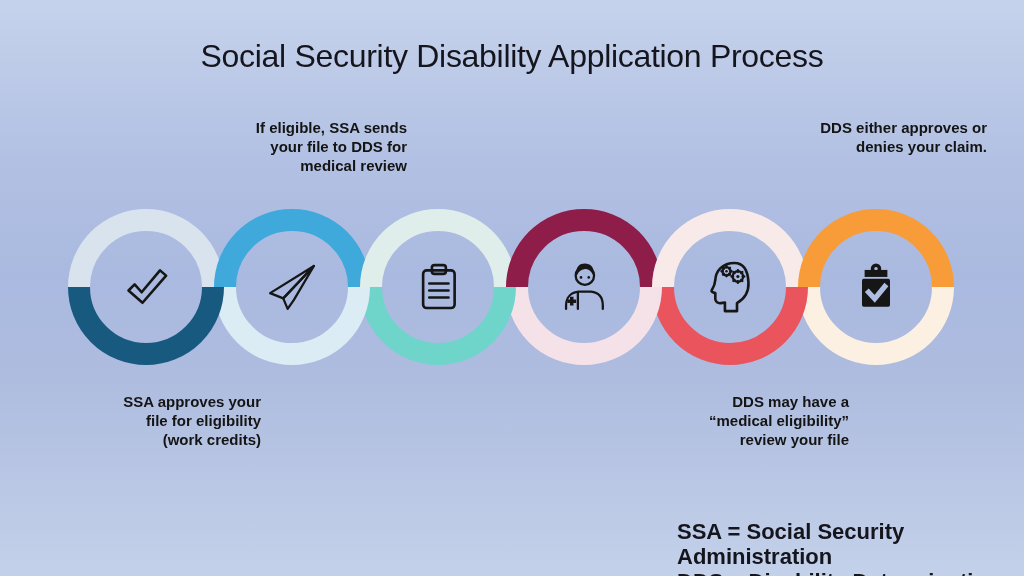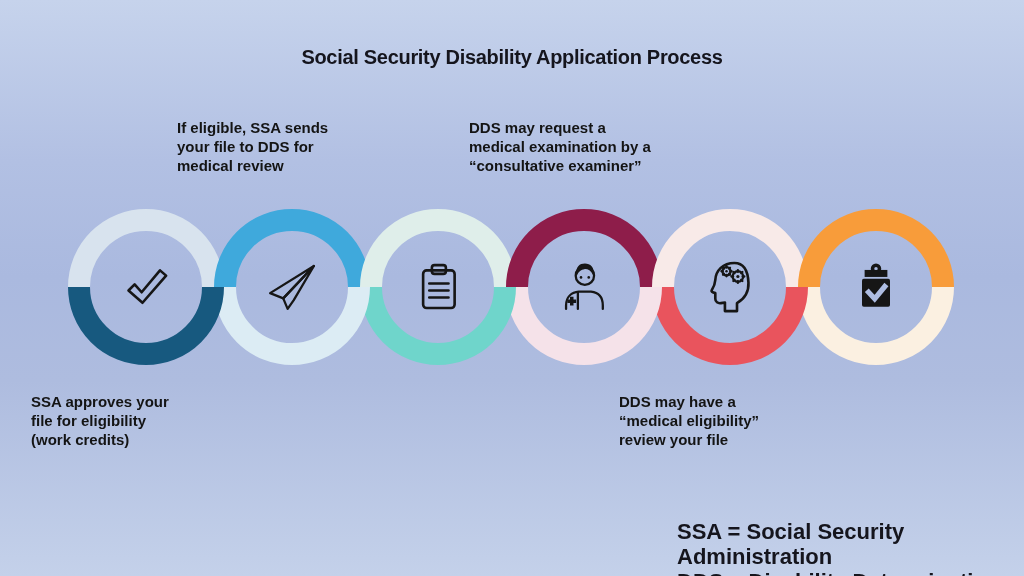--- a/index.html
+++ b/index.html
@@ -5,34 +5,34 @@
   html,body{margin:0;padding:0;}
   .canvas{
     position:relative;
     width:1024px;height:576px;
     overflow:hidden;
     background:linear-gradient(180deg,#c6d3ec 0%,#b2c0e3 28%,#aab9df 48%,#aebcdf 66%,#c4d1ea 100%);
     font-family:"Liberation Sans","DejaVu Sans",sans-serif;
   }
   .title{
     position:absolute;left:0;right:0;top:30px;
-    margin:16px;text-align:center;
-    font-size:20px;font-weight:700;letter-spacing:-0.3px;
+    margin:8px;text-align:center;
+    font-size:32px;font-weight:400;letter-spacing:-0.3px;
     color:#15151d;
   }
   .arc{position:absolute;top:209px;width:156px;height:156px;overflow:visible;}
   .arc path{fill:none;stroke-width:22;stroke-linecap:butt;}
   .icon{position:absolute;top:259px;width:56px;height:56px;z-index:12;}
   .icon svg{width:56px;height:56px;display:block;}
   .ol{fill:none;stroke:#161616;stroke-width:3;stroke-linejoin:round;stroke-linecap:round;}
   .olt{fill:none;stroke:#161616;stroke-width:2.6;stroke-linejoin:round;stroke-linecap:round;}
   .fl{fill:#161616;stroke:none;}
   .step-label{
     position:absolute;width:230px;
-    text-align:left;z-index:1;
+    text-align:right;z-index:1;
     font-size:15px;font-weight:700;line-height:19px;
     color:#141414;white-space:pre-line;
   }
   .label-above{top:118px;}
   .label-below{top:392px;}
   .legend{
     position:absolute;left:677px;top:519px;z-index:1;
     font-size:22px;font-weight:700;line-height:25px;
     color:#15151d;white-space:pre-line;
   }
@@ -99,23 +99,20 @@
     <svg viewBox="0 0 64 64">
       <circle class="olt" cx="33" cy="19" r="10.5"></circle>
       <path class="fl" d="M22.8 18 C22.8 8.5 27 5.2 33 5.2 C39.5 5.2 43.6 9.5 43.4 17.5 C43.3 18.8 42.6 18.8 42 17.6 C39.8 13.2 36 11.2 32.4 11.6 C28.9 12 25.6 14 24.2 18.3 C23.7 19.6 22.8 19.3 22.8 18 Z"></path>
       <circle class="fl" cx="28.6" cy="21" r="1.5"></circle>
       <circle class="fl" cx="37.4" cy="21" r="1.5"></circle>
       <path class="olt" d="M11.5 57 L11.5 53 C11.5 43 18 38 26 37.2 L40 37.2 C48 38 53.5 43 53.5 53 L53.5 57"></path>
       <path class="olt" d="M25 38.5 L25 57"></path>
       <path class="fl" d="M13 46.2 H23 V50.2 H13 Z M16 43.2 H20 V53.2 H16 Z"></path>
     </svg>
   </div>
-  <div class="step-label label-above" style="left:469px">DDS may request a
-medical examination by a
-“consultative examiner”</div>
 
   <svg class="arc" style="left:652px;z-index:6" viewBox="0 0 156 156">
       <path d="M11 78 A67 67 0 0 1 145 78" stroke="#f8eae8"></path>
     </svg>
   <svg class="arc" style="left:652px;z-index:5" viewBox="0 0 156 156">
       <path d="M11 78 A67 67 0 0 0 145 78" stroke="#e9545d"></path>
     </svg>
   <div class="icon" style="left:702px">
     <svg viewBox="0 0 64 64">
       <path class="ol" d="M37 4.5 C24 4.5 15.8 13 15.2 24 C15 28 14.2 30.5 11.2 35.5 C10.6 36.5 11 37.8 12.2 38.1 L15.2 39 L15.2 45.5 C15.2 49 18.2 51 21.7 50.4 L26.2 49.7 L26.2 59.5 L40 59.5 L40 50.5 C48.5 45.5 53.6 37.5 53.1 27 C52.5 13.5 48 4.5 37 4.5 Z" stroke-width="3.2"></path>
@@ -138,17 +135,19 @@
       <path d="M11 78 A67 67 0 0 0 145 78" stroke="#fbf0e1"></path>
     </svg>
   <div class="icon" style="left:848px">
     <svg viewBox="0 0 64 64">
       <circle cx="32" cy="11" r="4" fill="none" stroke="#161616" stroke-width="4"></circle>
       <rect class="fl" x="19" y="12.5" width="26" height="8"></rect>
       <rect class="fl" x="16" y="22.5" width="32" height="32" rx="2"></rect>
       <path d="M23.5 38 L30.5 45.5 L42 31.5" fill="none" stroke-width="6" stroke-linecap="square" stroke="#aebde2"></path>
     </svg>
   </div>
+  <div class="step-label label-above" style="left:757px">DDS either approves or
+denies your claim.</div>
 
   <div class="legend">SSA = Social Security Administration
 DDS = Disability Determination Services</div>
 
 </div>
 
 </body></html>

